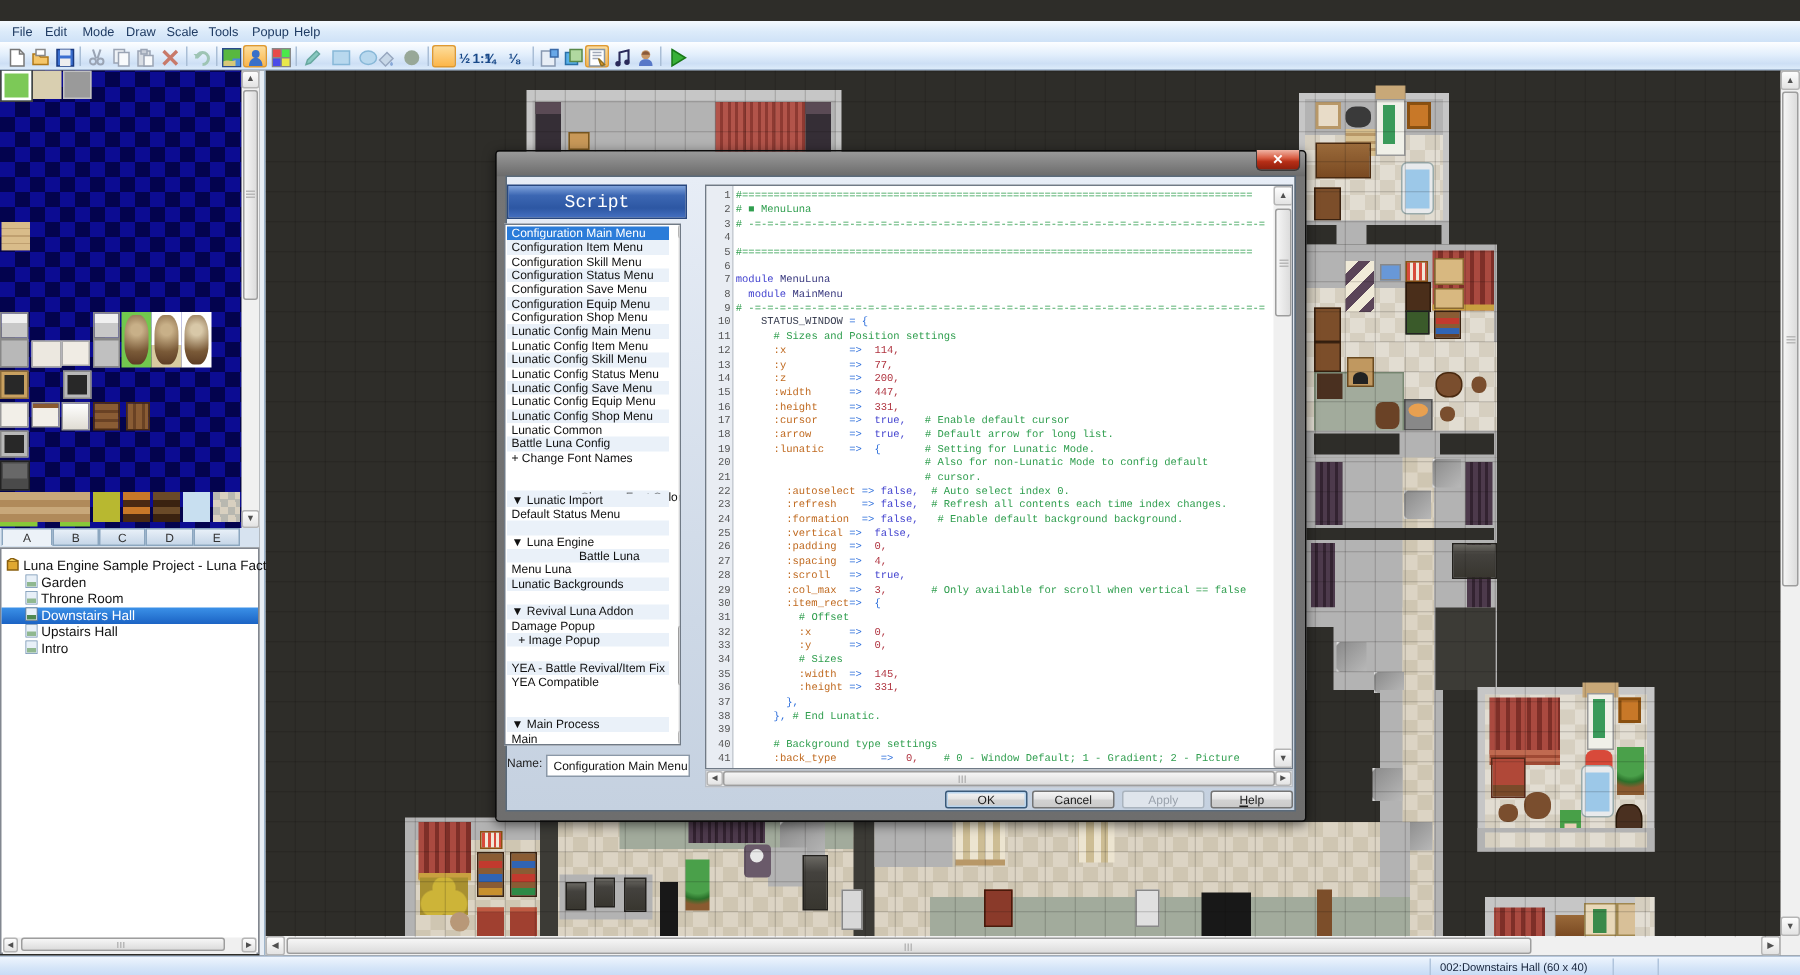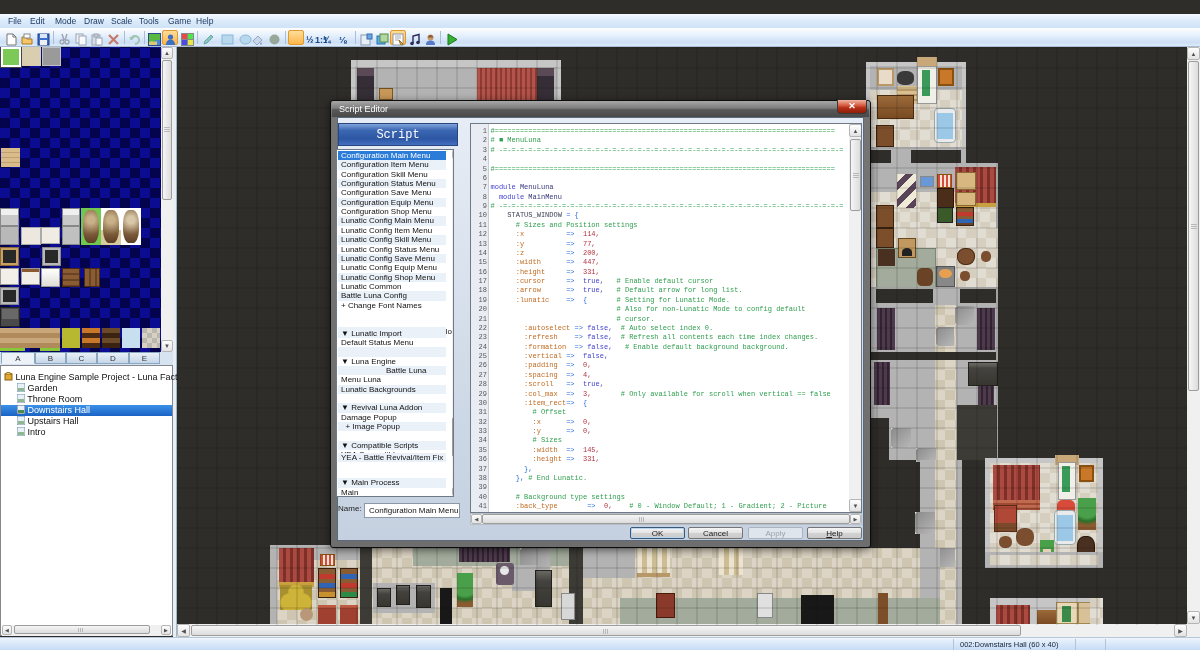--- a/index.html
+++ b/index.html
@@ -241,21 +241,21 @@
     <div id="mapgrid"></div>
   </div>
 
   <div id="menubar" class="abs">
     <span style="left:8px">File</span>
       <span style="left:30px">Edit</span>
       <span style="left:55px">Mode</span>
       <span style="left:84px">Draw</span>
       <span style="left:111px">Scale</span>
       <span style="left:139px">Tools</span>
-      <span style="left:168px">Game</span>
+      <span style="left:168px">Popup</span>
       <span style="left:196px">Help</span>
   </div>
   <div id="toolbar" class="abs">
       <div class="tbsep" style="left: 53px;"></div>
       <div class="tbsep" style="left: 124px;"></div>
       <div class="tbsep" style="left: 144px;"></div>
       <div class="tbsep" style="left: 197px;"></div>
       <div class="tbsep" style="left: 285px;"></div>
       <div class="tbsep" style="left: 355px;"></div>
       <div class="tbsep" style="left: 440px;"></div>
@@ -468,23 +468,20 @@
 
   <div id="statusbar" class="abs">
     <span class="abs" style="left:960px;top:2px">002:Downstairs Hall (60 x 40)</span>
     <div class="abs" style="left:953px;top:1px;width:1px;height:11px;background:#b0c4dc"></div>
     <div class="abs" style="left:1075px;top:1px;width:1px;height:11px;background:#b0c4dc"></div>
     <div class="abs" style="left:1105px;top:1px;width:1px;height:11px;background:#b0c4dc"></div>
   </div>
 
   <div id="dlg" class="abs">
     <div class="frame"></div>
-    <div class="cap">
-        <span style="position:absolute;left:7px;top:3px">Script Editor</span>
-      </div>
     <div id="xbtn">✕</div>
     <div class="body"></div>
       <div id="script-hdr">Script</div>
       <div id="slist">
         <div class="srow sel" style="top: 1px;">Configuration Main Menu</div>
         <div class="srow alt" style="top: 10.35px;">Configuration Item Menu</div>
         <div class="srow" style="top: 19.7px;">Configuration Skill Menu</div>
         <div class="srow alt" style="top: 29.05px;">Configuration Status Menu</div>
         <div class="srow" style="top: 38.4px;">Configuration Save Menu</div>
         <div class="srow alt" style="top: 47.75px;">Configuration Equip Menu</div>
@@ -508,21 +505,21 @@
         <div class="srow alt" style="top: 216.05px; padding-left: 48px;">Battle Luna</div>
         <div class="srow" style="top: 225.4px;">Menu Luna</div>
         <div class="srow alt" style="top: 234.75px;">Lunatic Backgrounds</div>
         <div class="srow" style="top: 244.1px;"></div>
         <div class="srow alt" style="top: 253.45px;">▼ Revival Luna Addon</div>
         <div class="srow" style="top: 262.8px;">Damage Popup</div>
         <div class="srow alt" style="top: 272px;">&nbsp;&nbsp;+ Image Popup</div>
         <div class="srow" style="top: 281.5px;"></div>
         <div class="srow alt" style="top: 290.85px;">▼ Compatible Scripts</div>
         <div class="srow" style="top: 300.2px;">YEA Compatible</div>
-        <div class="srow alt" style="top: 303px;">YEA - Battle Revival/Item Fix</div>
+        <div class="srow alt" style="top: 291px;">YEA - Battle Revival/Item Fix</div>
         <div class="srow" style="top: 318.9px;"></div>
         <div class="srow alt" style="top: 328.25px;">▼ Main Process</div>
         <div class="srow" style="top: 337.6px;">Main</div>
         <div id="slist-sb">
           <div class="sb-btn" style="left:0;top:0;width:9px;height:9px;font-size:4px;line-height:8px">▲</div>
           <div class="sb-thumb" style="left:0px;top:267px;width:8px;height:40px"></div>
           <div class="sb-btn" style="left:0;top:337px;width:9px;height:9px;font-size:4px;line-height:8px">▼</div>
         </div>
       </div>
       <div id="namerow">Name:</div>

